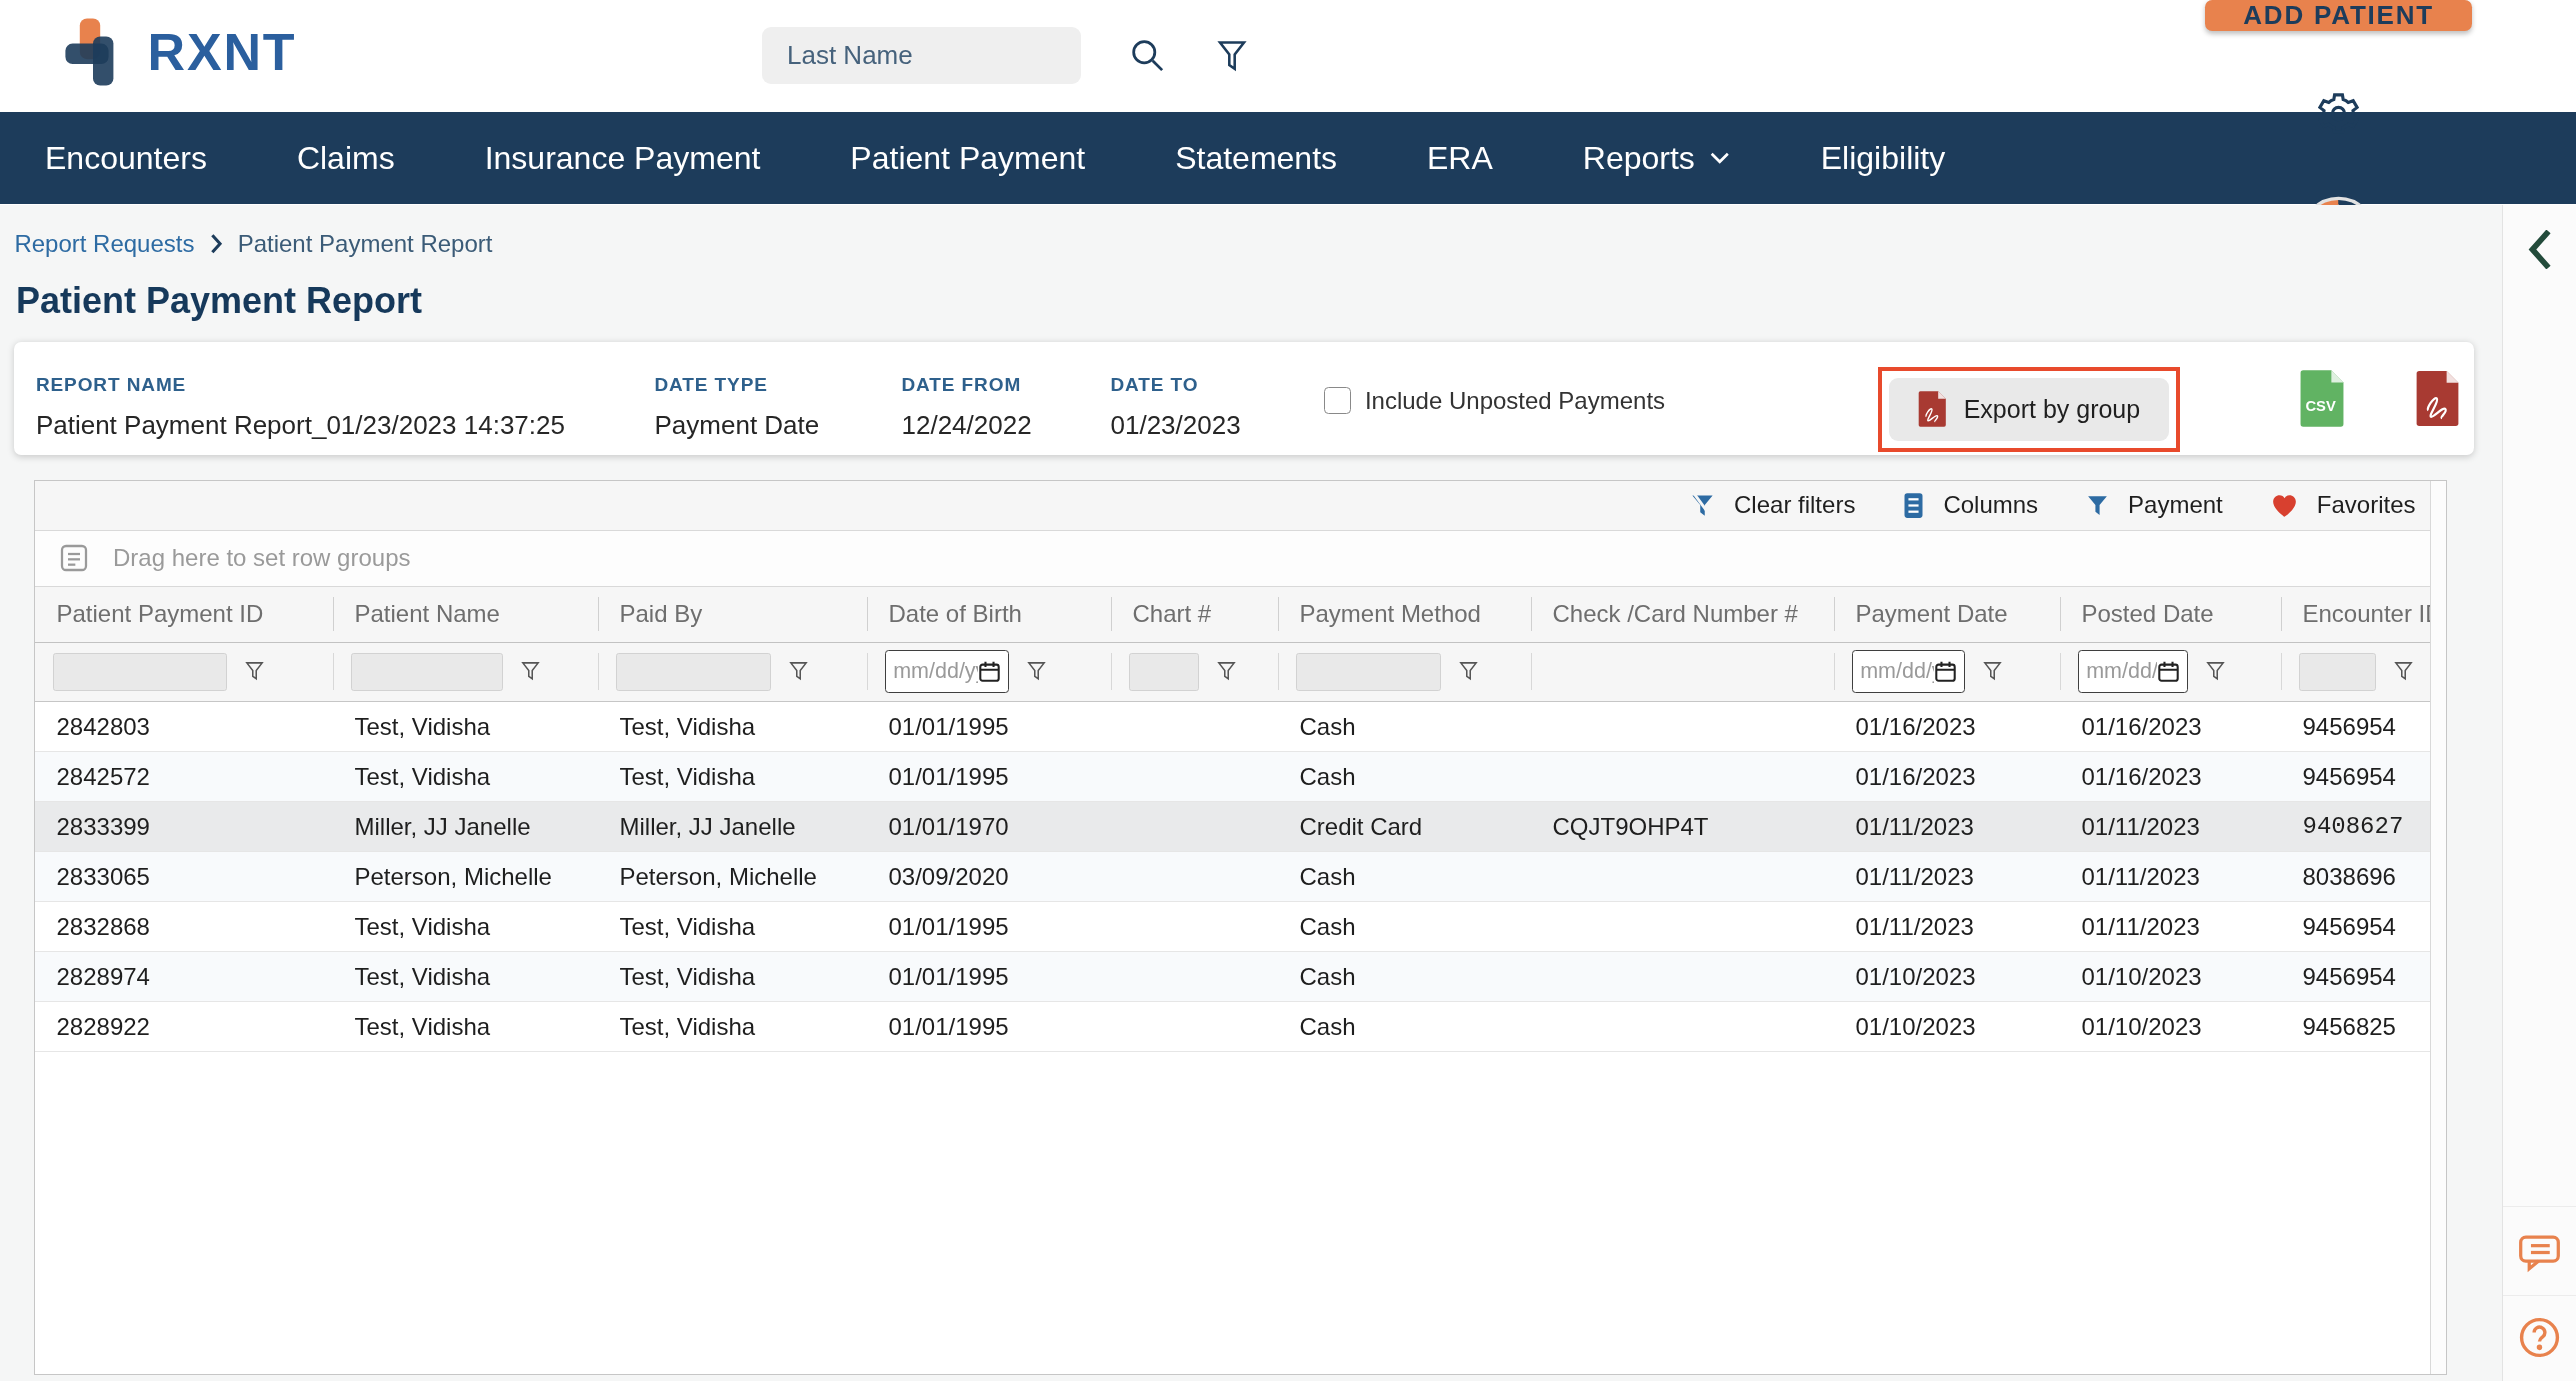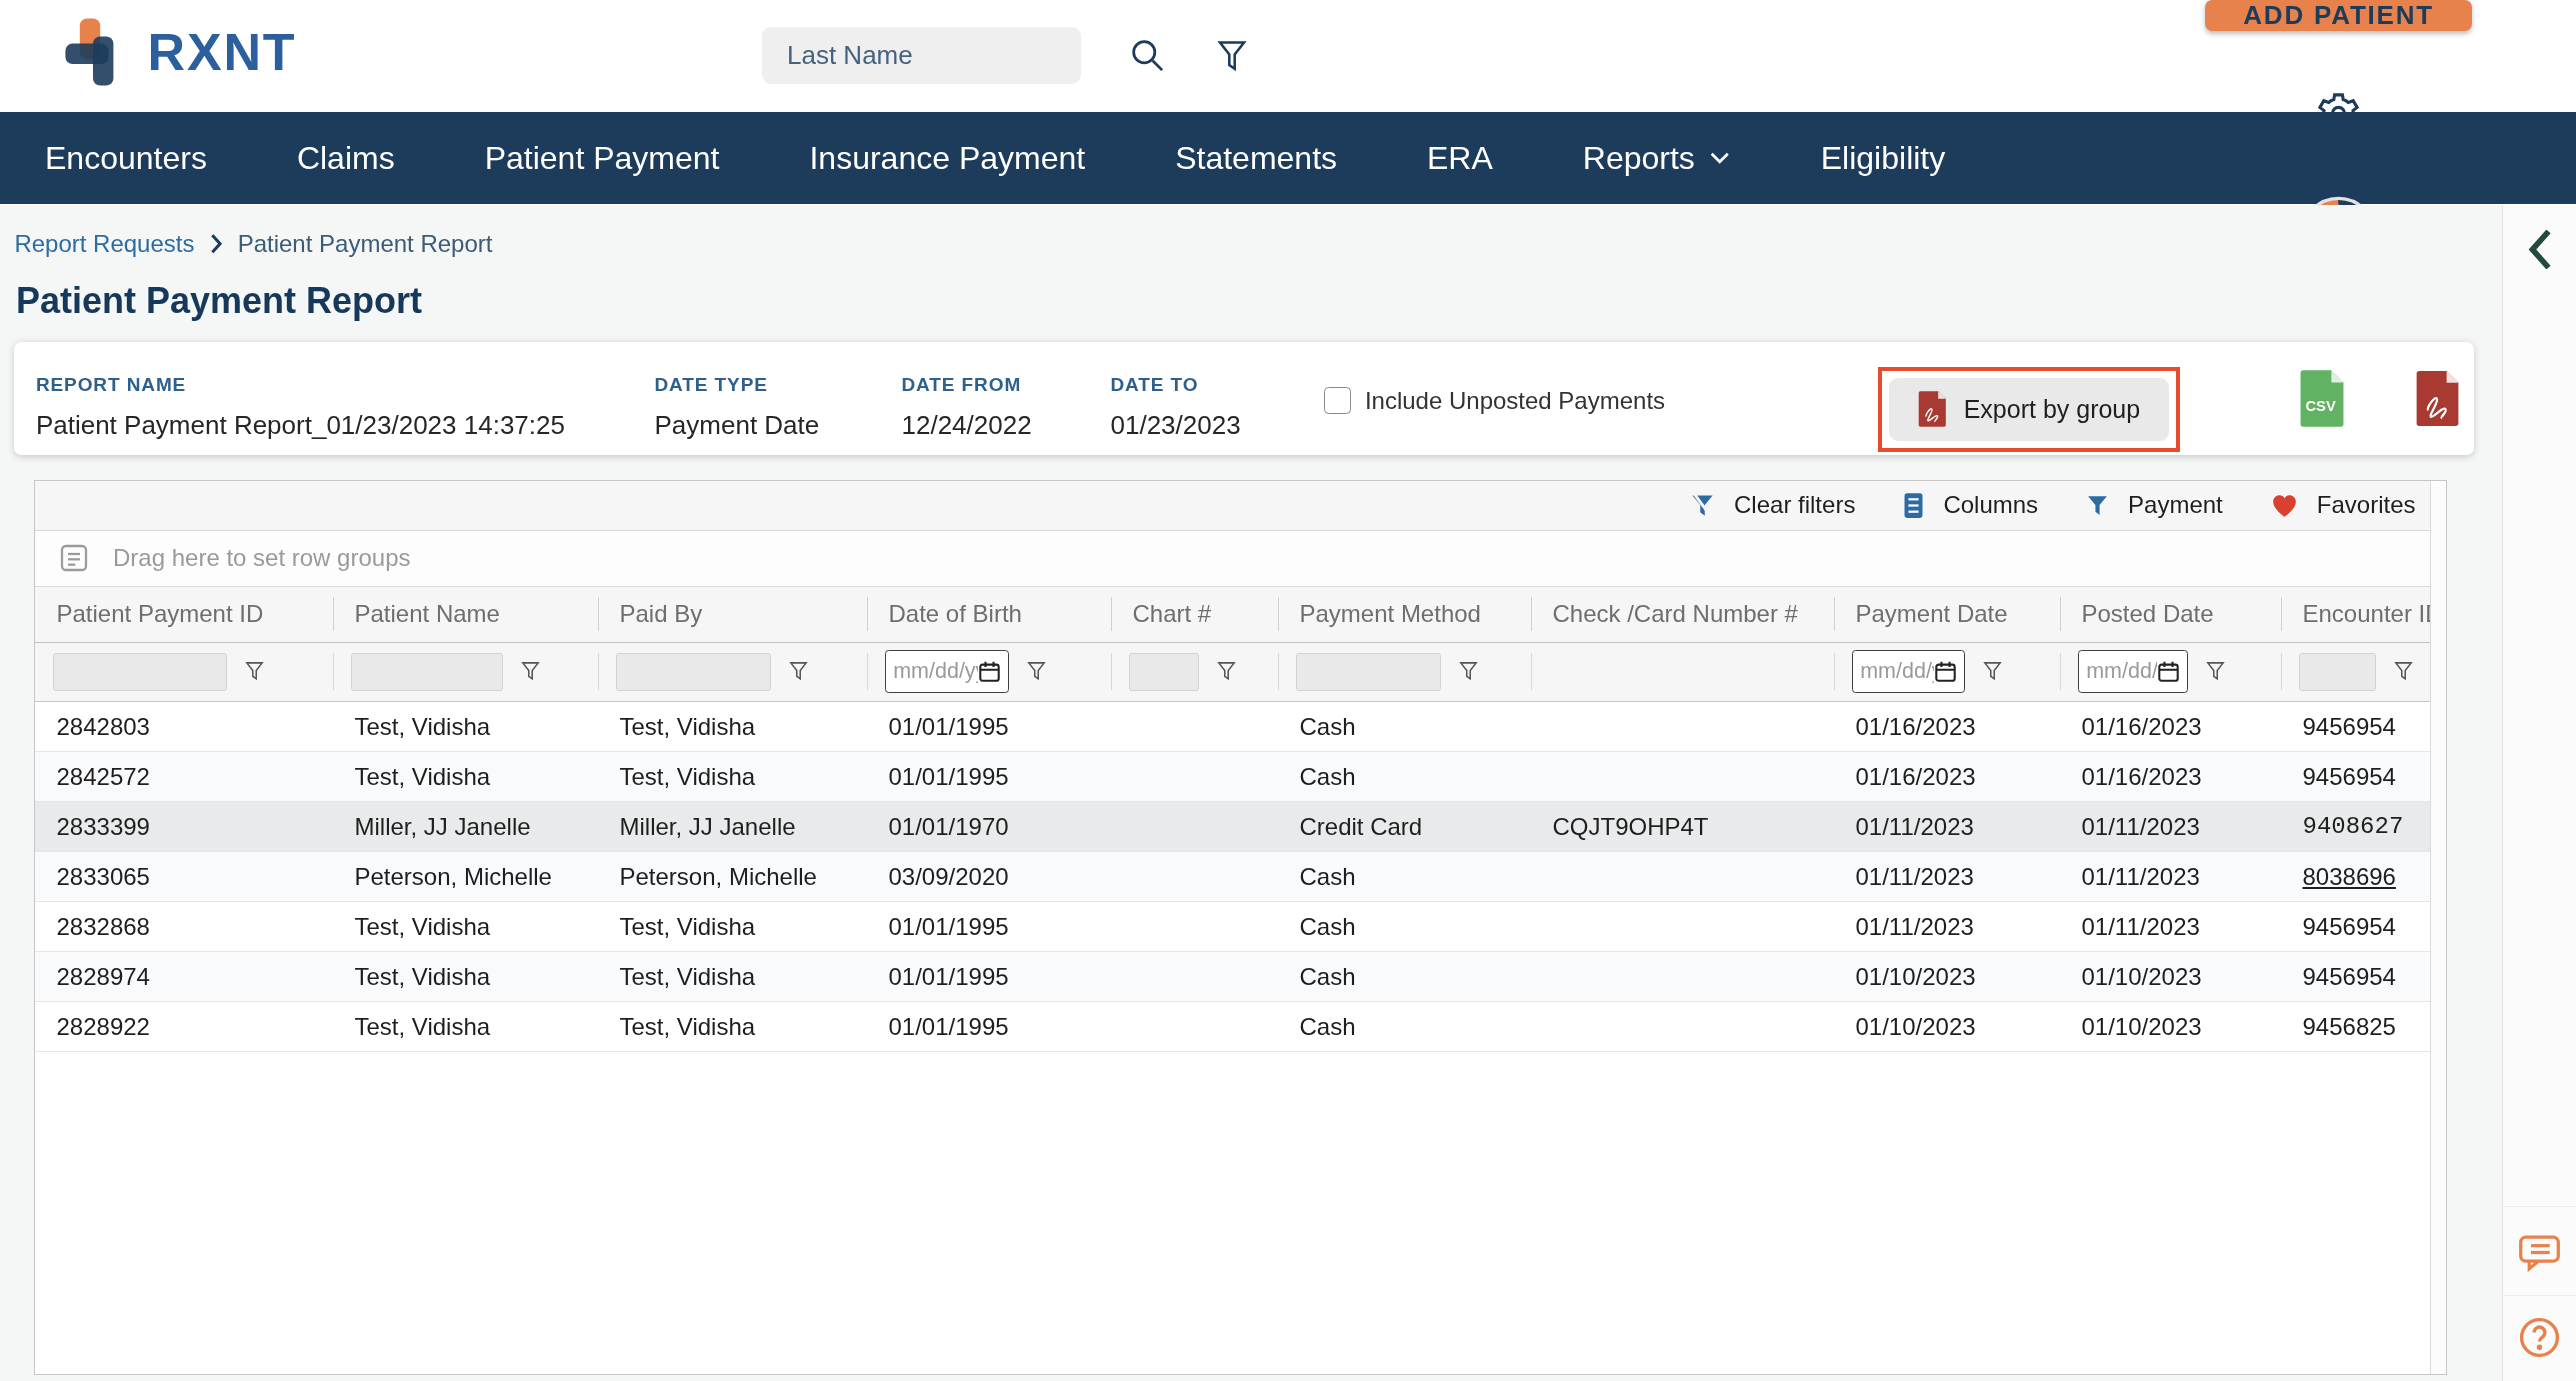--- a/index.html
+++ b/index.html
@@ -157,24 +157,24 @@
   </header>
 
   <nav class="nav" id="nav-items">
       <div class="nav-item">
         <span>Encounters</span>
       </div>
       <div class="nav-item">
         <span>Claims</span>
       </div>
       <div class="nav-item">
+        <span>Insurance Payment</span>
+      </div>
+      <div class="nav-item">
         <span>Patient Payment</span>
-      </div>
-      <div class="nav-item">
-        <span>Insurance Payment</span>
       </div>
       <div class="nav-item">
         <span>Statements</span>
       </div>
       <div class="nav-item">
         <span>ERA</span>
       </div>
       <div class="nav-item">
         <span>Reports</span>
         <svg width="21.5" height="13.5" viewBox="0 0 16 10" fill="none" stroke="#fff" stroke-width="2">
@@ -441,21 +441,21 @@
           <div class="grow alt">
             <div class="gcell" style="width: 298px;">2833065</div>
             <div class="gcell" style="width: 265px;">Peterson, Michelle</div>
             <div class="gcell" style="width: 269px;">Peterson, Michelle</div>
             <div class="gcell" style="width: 244px;">03/09/2020</div>
             <div class="gcell" style="width: 167px;"></div>
             <div class="gcell" style="width: 253px;">Cash</div>
             <div class="gcell" style="width: 303px;"></div>
             <div class="gcell" style="width: 226px;">01/11/2023</div>
             <div class="gcell" style="width: 221px;">01/11/2023</div>
-            <div class="gcell" style="width: 149px; text-decoration: underline;">8038696</div>
+            <div class="gcell" style="width: 149px;">8038696</div>
           </div>
           <div class="grow">
             <div class="gcell" style="width: 298px;">2832868</div>
             <div class="gcell" style="width: 265px;">Test, Vidisha</div>
             <div class="gcell" style="width: 269px;">Test, Vidisha</div>
             <div class="gcell" style="width: 244px;">01/01/1995</div>
             <div class="gcell" style="width: 167px;"></div>
             <div class="gcell" style="width: 253px;">Cash</div>
             <div class="gcell" style="width: 303px;"></div>
             <div class="gcell" style="width: 226px;">01/11/2023</div>

